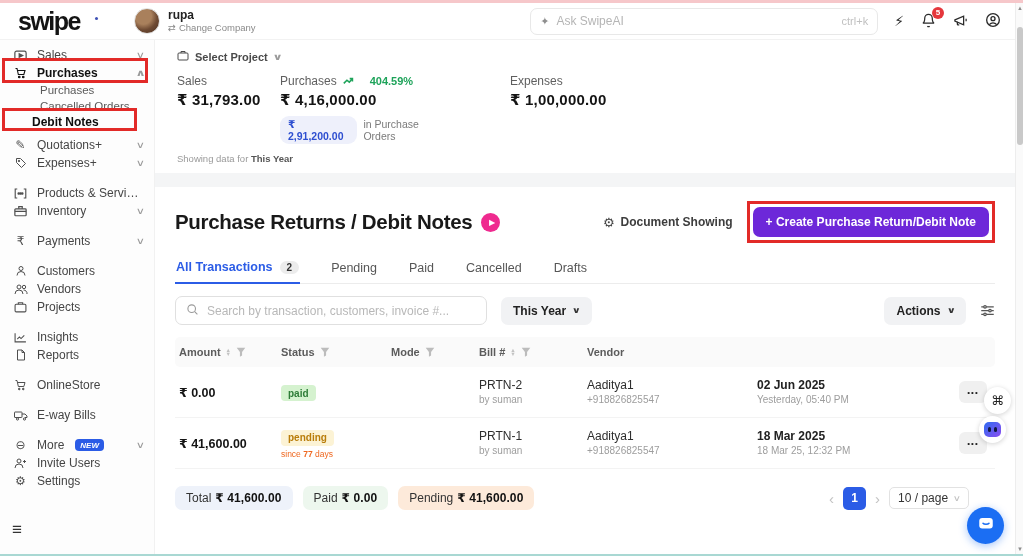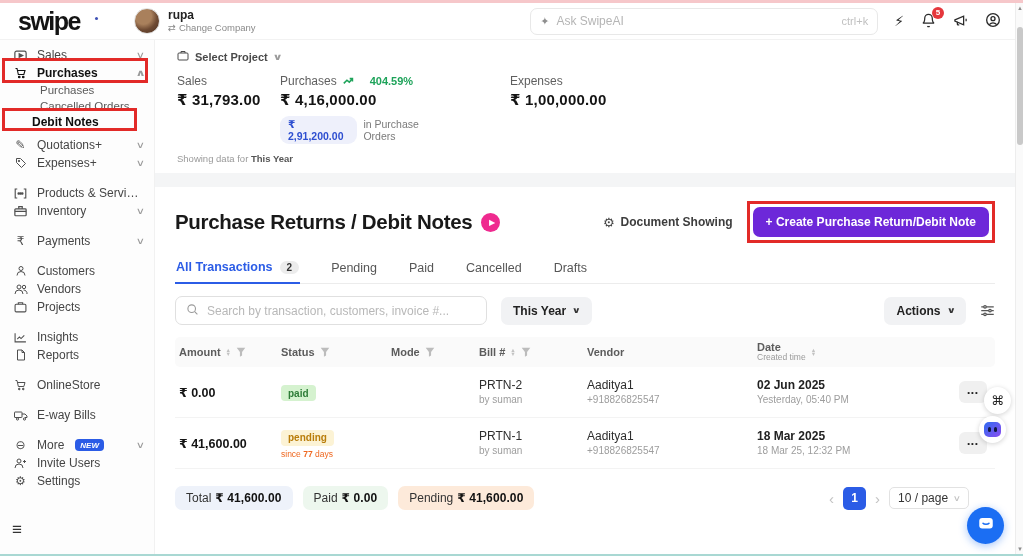--- a/index.html
+++ b/index.html
@@ -493,30 +493,20 @@
             </span>
           <span class="funnel">
               <svg width="10" height="10" viewBox="0 0 14 14" fill="#bcbcbc">
                 <path d="M1 1h12L8.5 7v5l-3 1.5V7z"></path>
               </svg>
             </span>
         </div>
         <div class="th col-vendor">
           <span>Vendor</span>
         </div>
-        <div class="th col-date th-date">
-          <span>
-            <span class="dmain" style="display:block;">Date</span>
-            <span class="dsub" style="display:block;">Created time</span>
-          </span>
-          <span class="sorter">
-              <span>▲</span>
-              <span>▼</span>
-            </span>
-        </div>
         <div class="col-menu"></div>
       </div>
 
       <div class="trow">
         <div class="col-amount"><span class="amt">₹ 0.00</span></div>
         <div class="col-status"><span class="st-badge st-paid">paid</span></div>
         <div class="col-mode"></div>
         <div class="col-bill">
           <div class="cell-main">PRTN-2</div>
           <div class="cell-sub">by suman</div>

